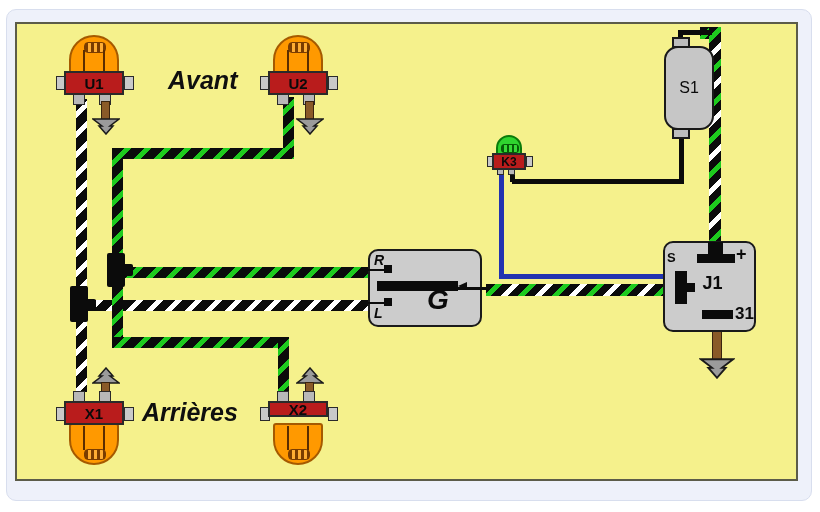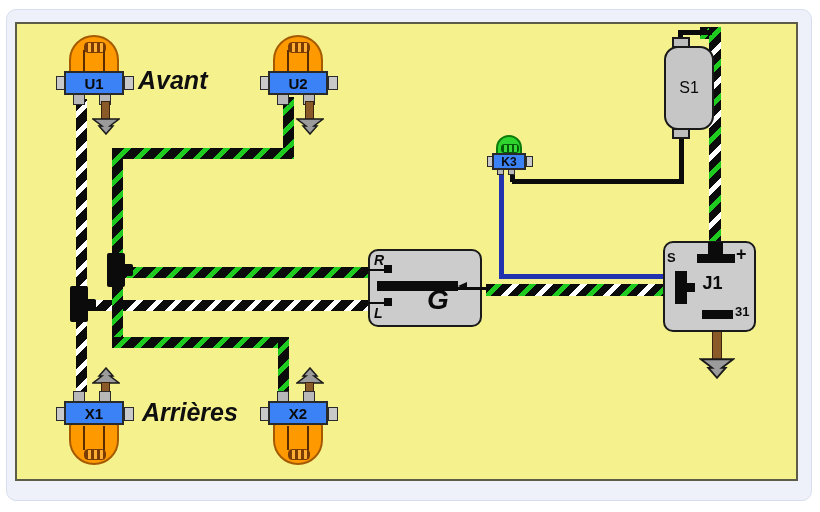--- a/index.html
+++ b/index.html
@@ -18,21 +18,21 @@
   .wire-blue{background:#2233b0;}
   .wire-black{background:#0b0b0b;}
   .wire-brown{background:#8a5a28;border:1px solid #3a240e;box-sizing:border-box;}
   .junction{background:#0b0b0b;border-radius:2px;}
   
   .glass-up{background:#ff9900;border:2px solid #a55a00;border-radius:25px 25px 3px 3px;box-sizing:border-box;}
   .glass-down{background:#ff9900;border:2px solid #a55a00;border-radius:3px 3px 25px 25px;box-sizing:border-box;}
   .coil{background:repeating-linear-gradient(90deg,#7a3c00 0 3px,#ffad33 3px 6px);border:1px solid #7a3c00;border-radius:4px;}
   .coil-green{background:repeating-linear-gradient(90deg,#065c06 0 2px,#36d936 2px 5px);border:1px solid #065c06;border-radius:3px;}
   .fil{background:#5a2d00;}
-  .socket{background:#3b82f6;border:2px solid #2a2a2a;box-sizing:border-box;display:flex;align-items:center;justify-content:center;font-weight:bold;font-size:15px;color:#0a0a0a;}
+  .socket{background:#b91c1c;border:2px solid #2a2a2a;box-sizing:border-box;display:flex;align-items:center;justify-content:center;font-weight:bold;font-size:15px;color:#0a0a0a;}
   .tab{background:#c9c9c9;border:1px solid #2a2a2a;}
   .pin{background:#b8b8b8;border:1px solid #2a2a2a;box-sizing:border-box;}
   .glass-led{background:#2fd42f;border:2px solid #0a7a0a;border-radius:13px 13px 2px 2px;box-sizing:border-box;}
   
   .comp-box{background:#cccccc;border:2px solid #1a1a1a;border-radius:10px;box-sizing:border-box;}
   .cyl{background:#c6c6c6;border:2px solid #1a1a1a;border-radius:14px;box-sizing:border-box;display:flex;align-items:center;justify-content:center;font-size:16px;color:#0a0a0a;}
   .cap{background:#bdbdbd;border:2px solid #1a1a1a;box-sizing:border-box;}
   .term{background:#0b0b0b;}
   .lbl{color:#0a0a0a;white-space:nowrap;}
   .title{font-size:25px;font-weight:bold;font-style:italic;color:#0f0f0f;}
@@ -128,21 +128,21 @@
     </svg></div>
 <div class="abs wire-brown" style="left:305px;top:382px;width:9px;height:20px;"></div>
 <div class="abs pin" style="left:277px;top:391px;width:12px;height:11px;"></div>
 <div class="abs pin" style="left:303px;top:391px;width:12px;height:11px;"></div>
 <div class="abs glass-down" style="left:273px;top:423px;width:50px;height:42px;"></div>
 <div class="abs coil" style="left:288px;top:449px;width:20px;height:9px;"></div>
 <div class="abs fil" style="left:287px;top:426px;width:2px;height:24px;"></div>
 <div class="abs fil" style="left:307px;top:426px;width:2px;height:24px;"></div>
 <div class="abs tab" style="left:260px;top:407px;width:8px;height:12px;"></div>
 <div class="abs tab" style="left:328px;top:407px;width:8px;height:12px;"></div>
-<div class="abs socket" style="left:268px;top:401px;width:60px;height:24px;align-items:center;">
+<div class="abs socket" style="left:268px;top:401px;width:60px;height:16px;align-items:center;">
     <span>X2</span>
   </div>
 
 <div class="abs glass-led" style="left:496px;top:135px;width:26px;height:20px;"></div>
 <div class="abs coil-green" style="left:501px;top:144px;width:16px;height:7px;"></div>
 <div class="abs tab" style="left:487px;top:156px;width:5px;height:9px;"></div>
 <div class="abs tab" style="left:526px;top:156px;width:5px;height:9px;"></div>
 <div class="abs pin" style="left:497px;top:168px;width:7px;height:7px;"></div>
 <div class="abs pin" style="left:508px;top:168px;width:7px;height:7px;"></div>
 <div class="abs socket" style="left:492px;top:153px;width:34px;height:17px;font-size:12px;">
@@ -169,19 +169,19 @@
 
 <div class="abs comp-box" style="left:663px;top:241px;width:93px;height:91px;"></div>
 <div class="abs term" style="left:708px;top:242px;width:15px;height:14px;"></div>
 <div class="abs term" style="left:697px;top:254px;width:38px;height:9px;"></div>
 <div class="abs lbl" style="left:736px;top:244px;font-size:18px;font-weight:bold;">+</div>
 <div class="abs lbl" style="left:667px;top:250px;font-size:13px;font-weight:600;">S</div>
 <div class="abs term" style="left:675px;top:271px;width:12px;height:33px;"></div>
 <div class="abs term" style="left:687px;top:283px;width:8px;height:9px;"></div>
 <div class="abs lbl" style="left:690px;top:273px;width:45px;text-align:center;font-size:18px;font-weight:bold;">J1</div>
 <div class="abs term" style="left:702px;top:310px;width:31px;height:9px;"></div>
-<div class="abs lbl" style="left:735px;top:304px;font-size:13px;font-weight:600;">31</div>
+<div class="abs lbl" style="left:735px;top:304px;font-size:17px;font-weight:600;">31</div>
 <div class="abs gnd" style="left:699px;top:358px;"><svg width="36" height="21" viewBox="0 0 28 17">
       <polygon points="1,1 27,1 18,8 21,8 14,16 7,8 10,8" fill="#9b9b9b" stroke="#1a1a1a" stroke-width="1.5"></polygon>
     </svg></div>
 
-<div class="abs title" style="left:138px;top:66px;">Avant</div>
+<div class="abs title" style="left:168px;top:66px;">Avant</div>
 <div class="abs title" style="left:142px;top:398px;">Arrières</div>
 
 </body></html>

